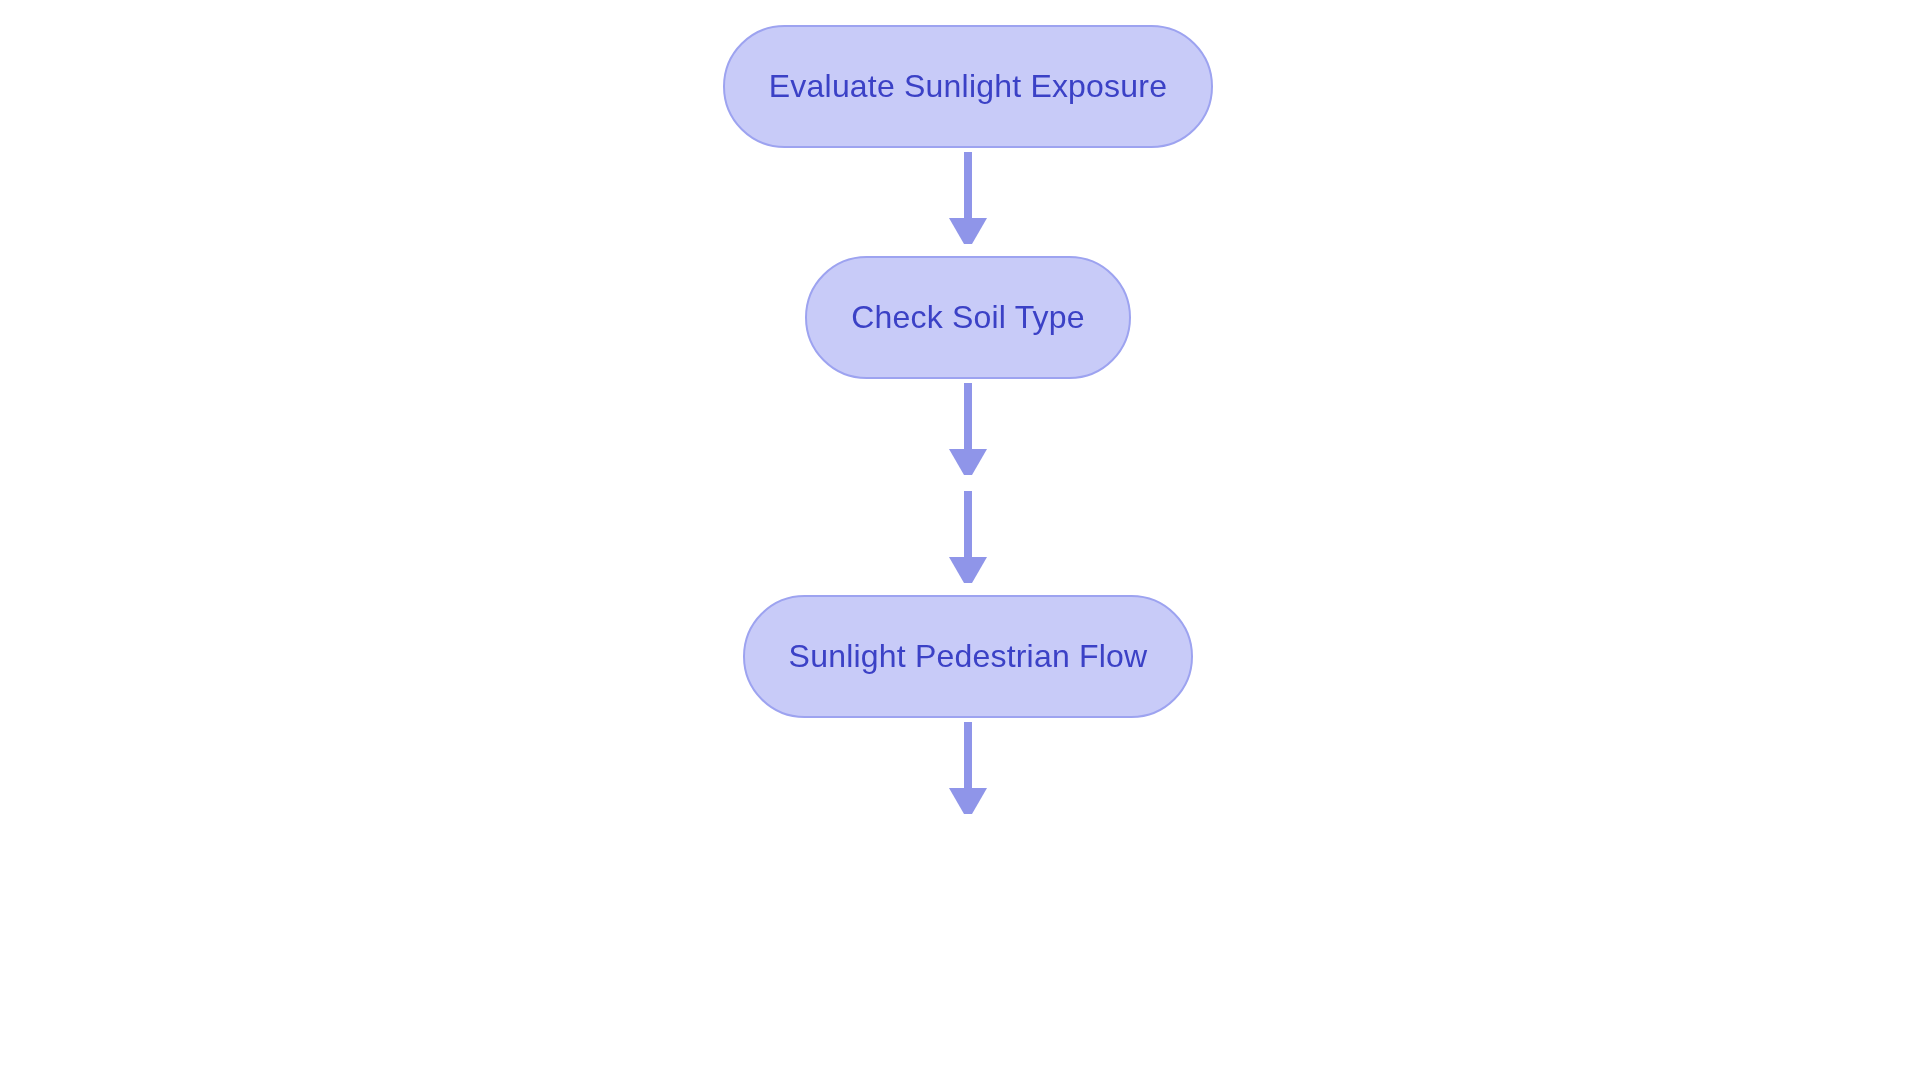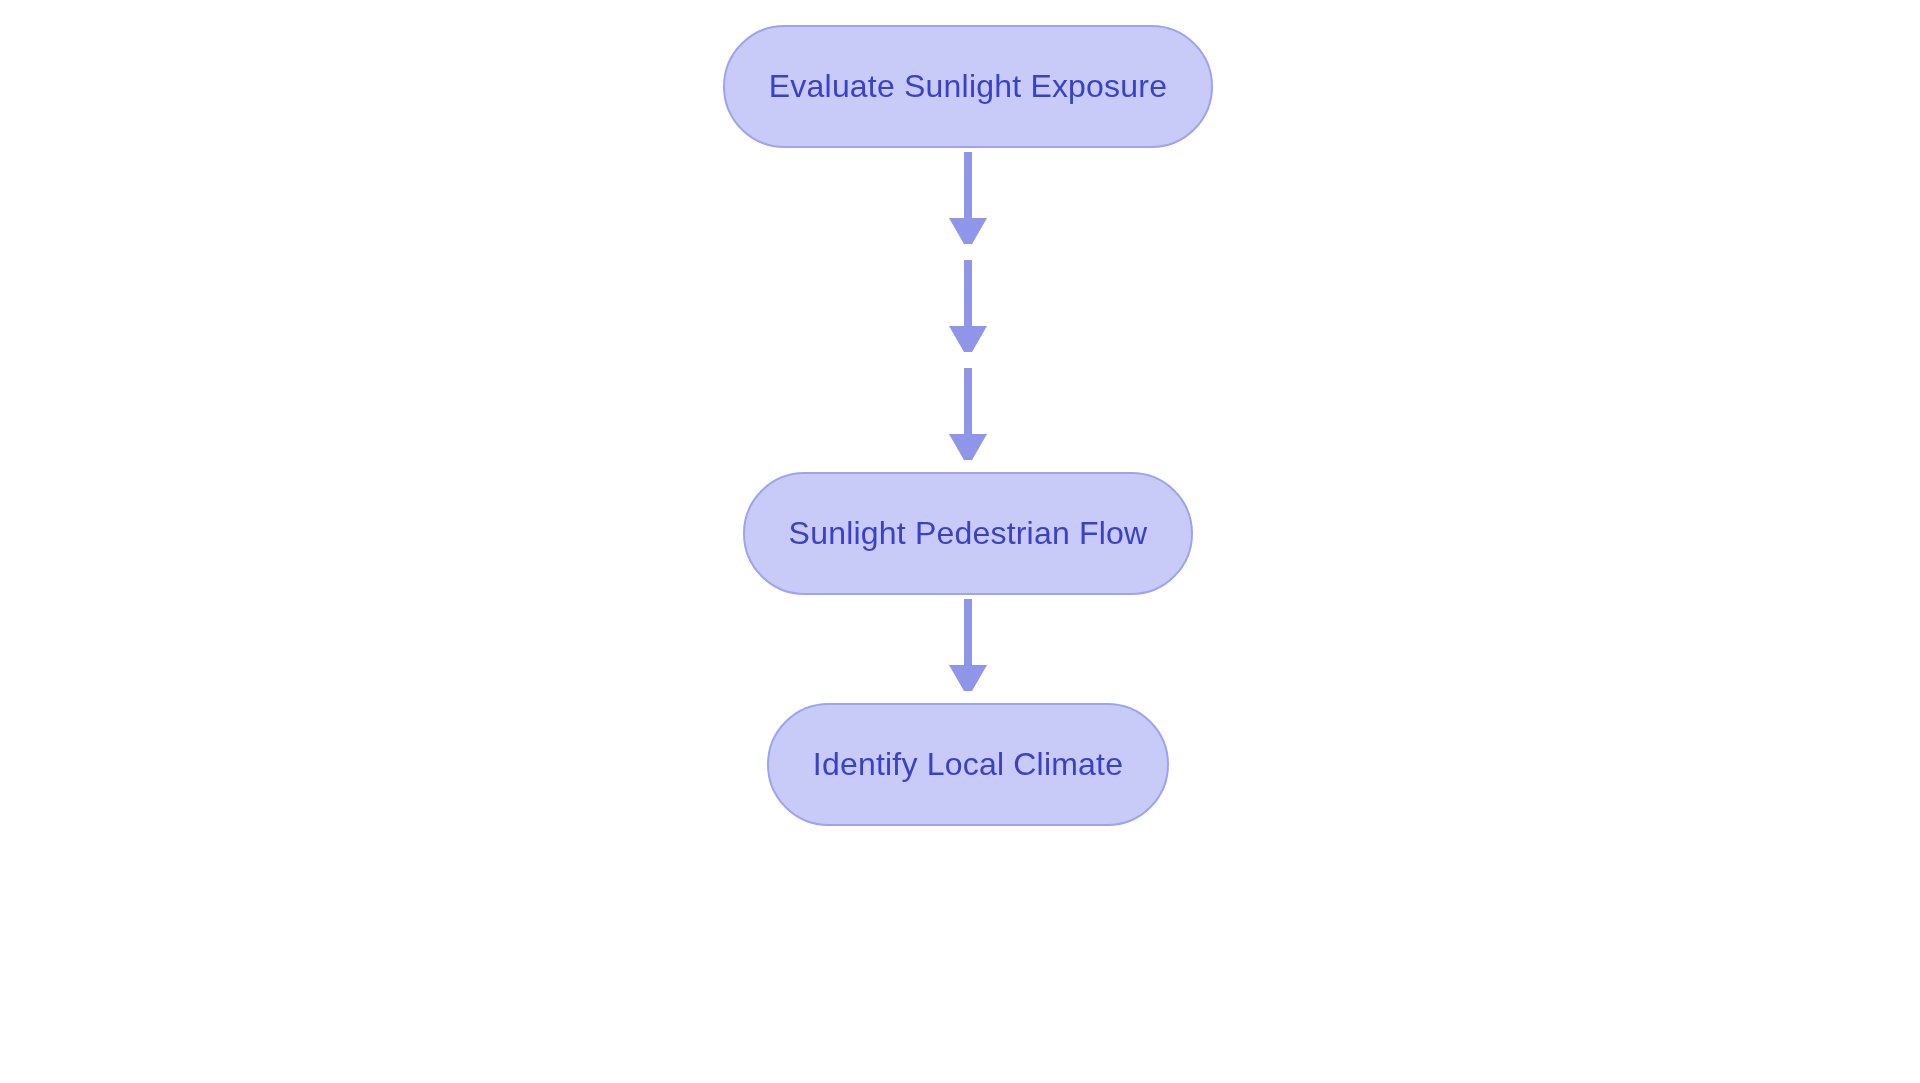--- a/index.html
+++ b/index.html
@@ -66,20 +66,23 @@
 
   <div class="node">
     <span>Evaluate Sunlight Exposure</span>
   </div>
 
   <div class="arrow">
     <div class="arrow-shaft"></div>
     <div class="arrow-head"></div>
   </div>
 
+  <div class="node">
+    <span>Check Soil Type</span>
+  </div>
 
   <div class="arrow">
     <div class="arrow-shaft"></div>
     <div class="arrow-head"></div>
   </div>
 
 
   <div class="arrow">
     <div class="arrow-shaft"></div>
     <div class="arrow-head"></div>
@@ -87,17 +90,14 @@
 
   <div class="node">
     <span>Sunlight Pedestrian Flow</span>
   </div>
 
   <div class="arrow">
     <div class="arrow-shaft"></div>
     <div class="arrow-head"></div>
   </div>
 
-  <div class="node">
-    <span>Identify Local Climate</span>
-  </div>
 
 </div>
 
 </body></html>

